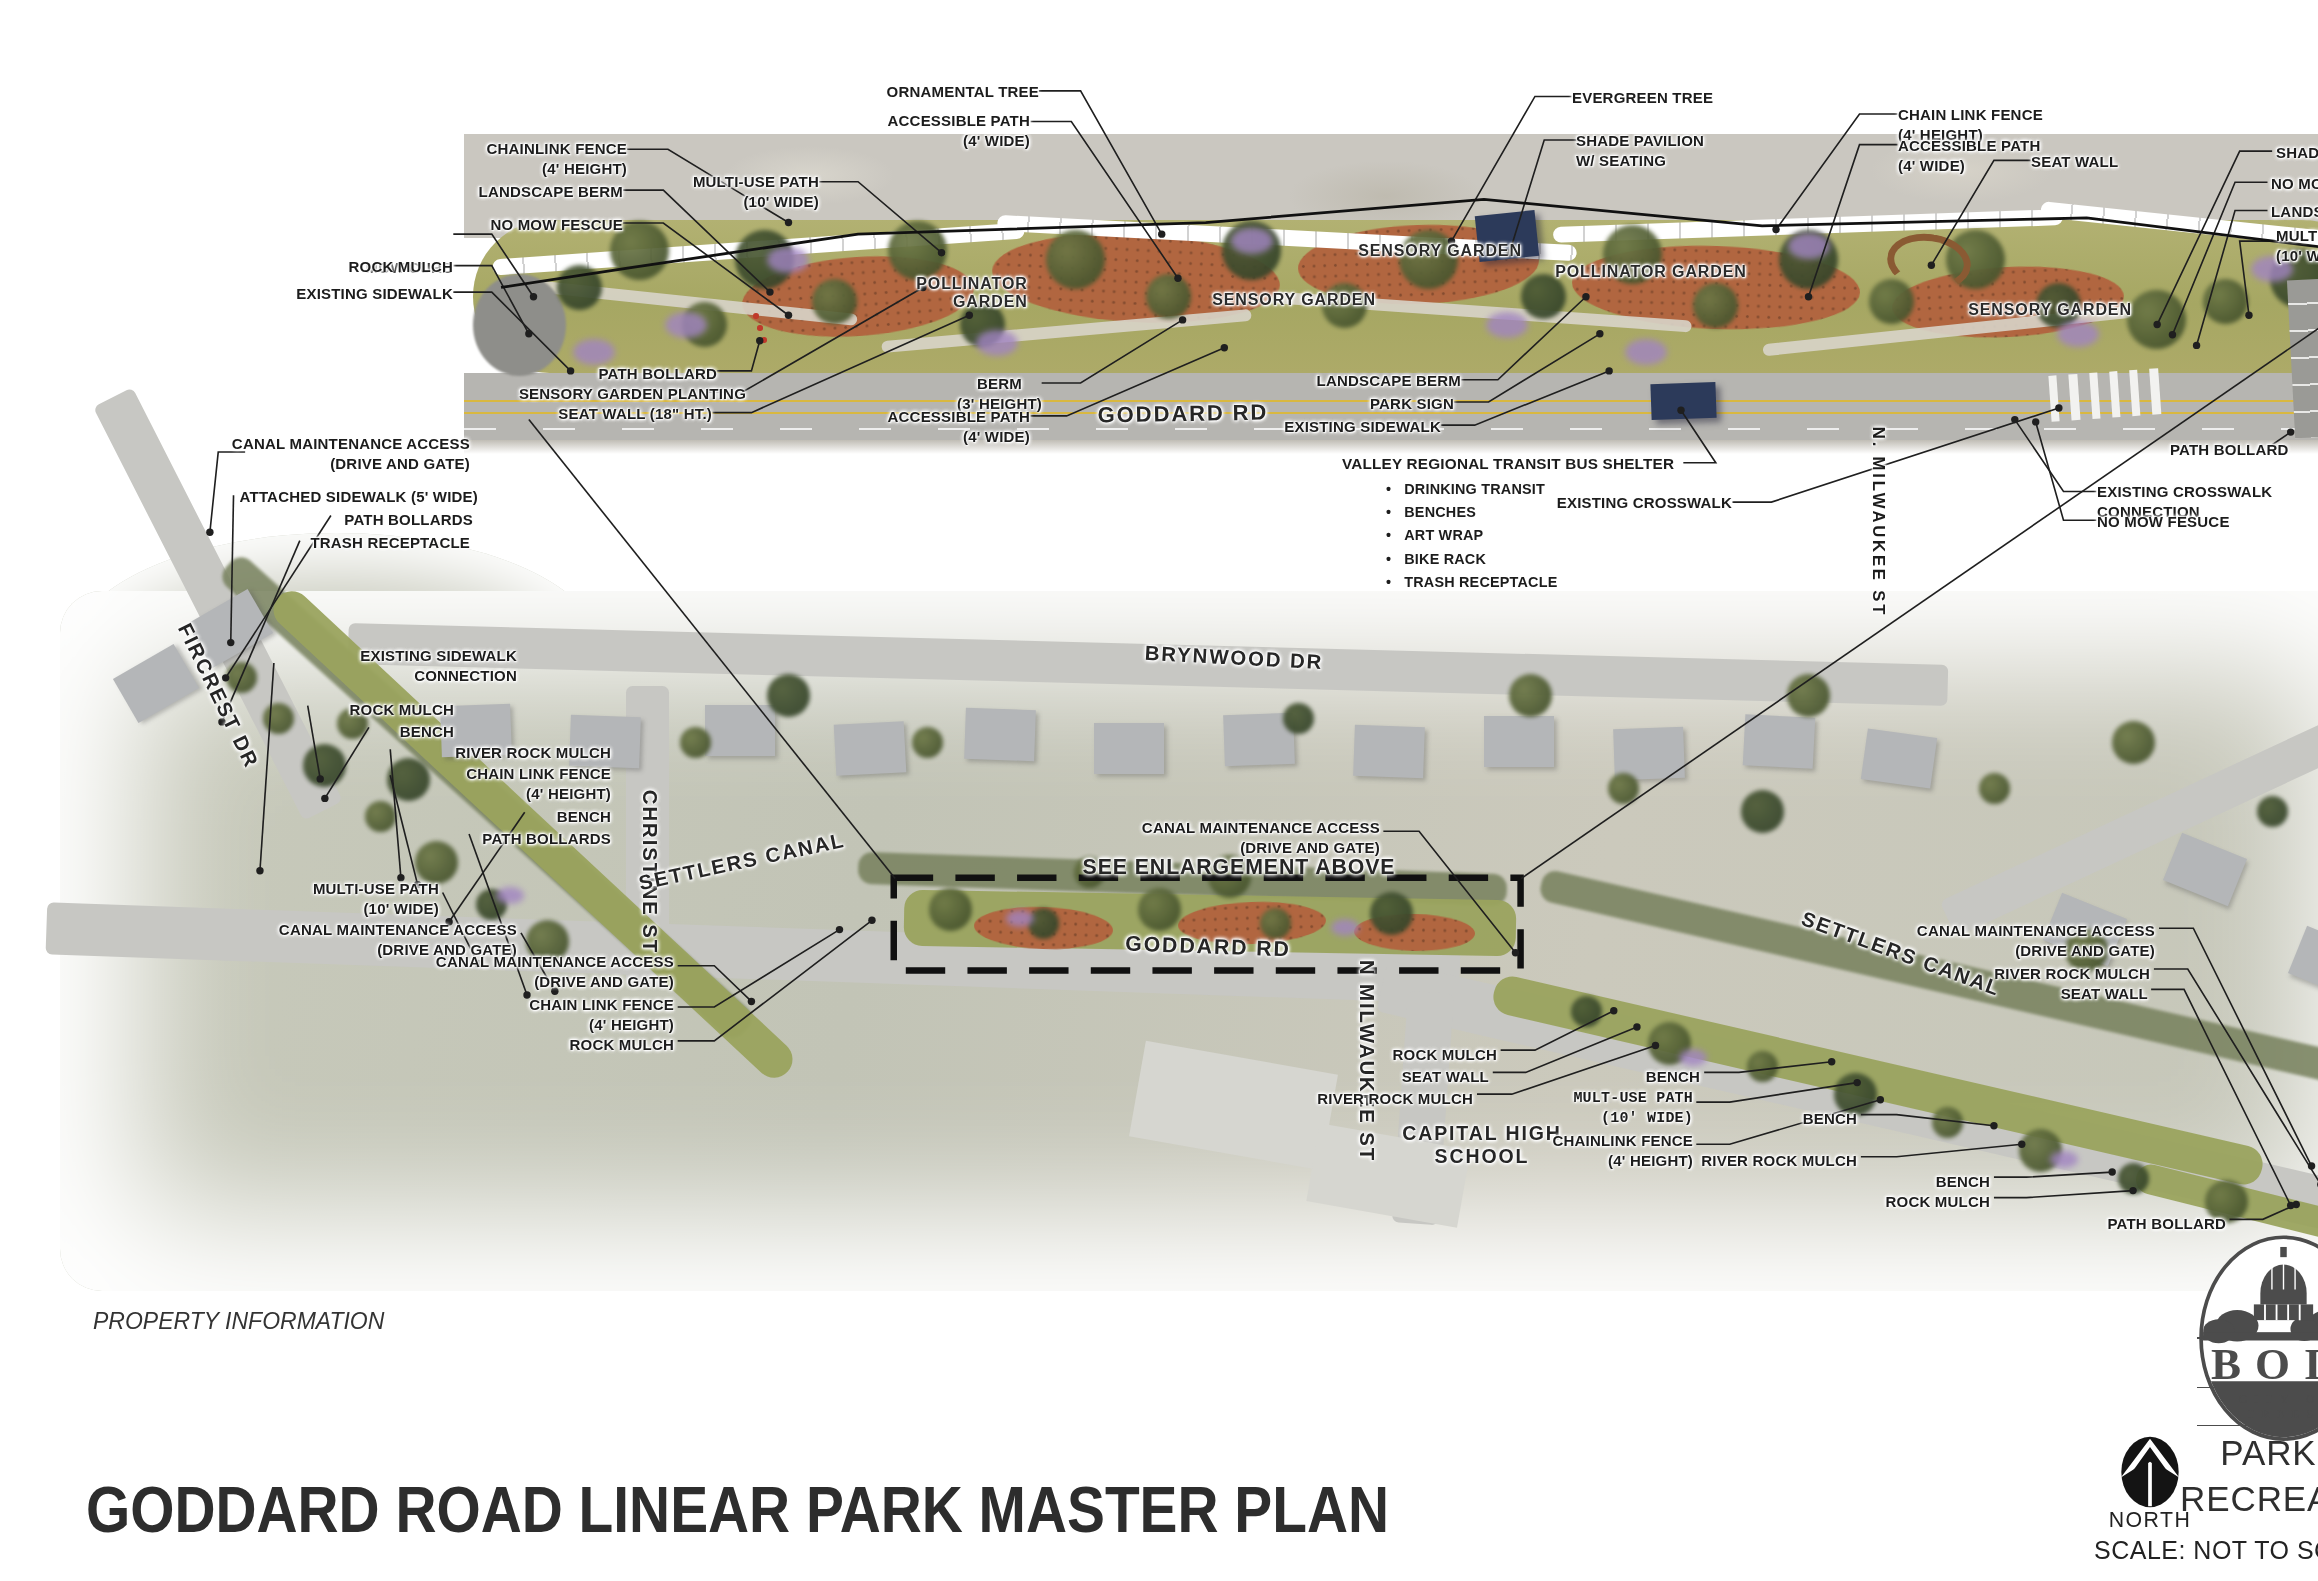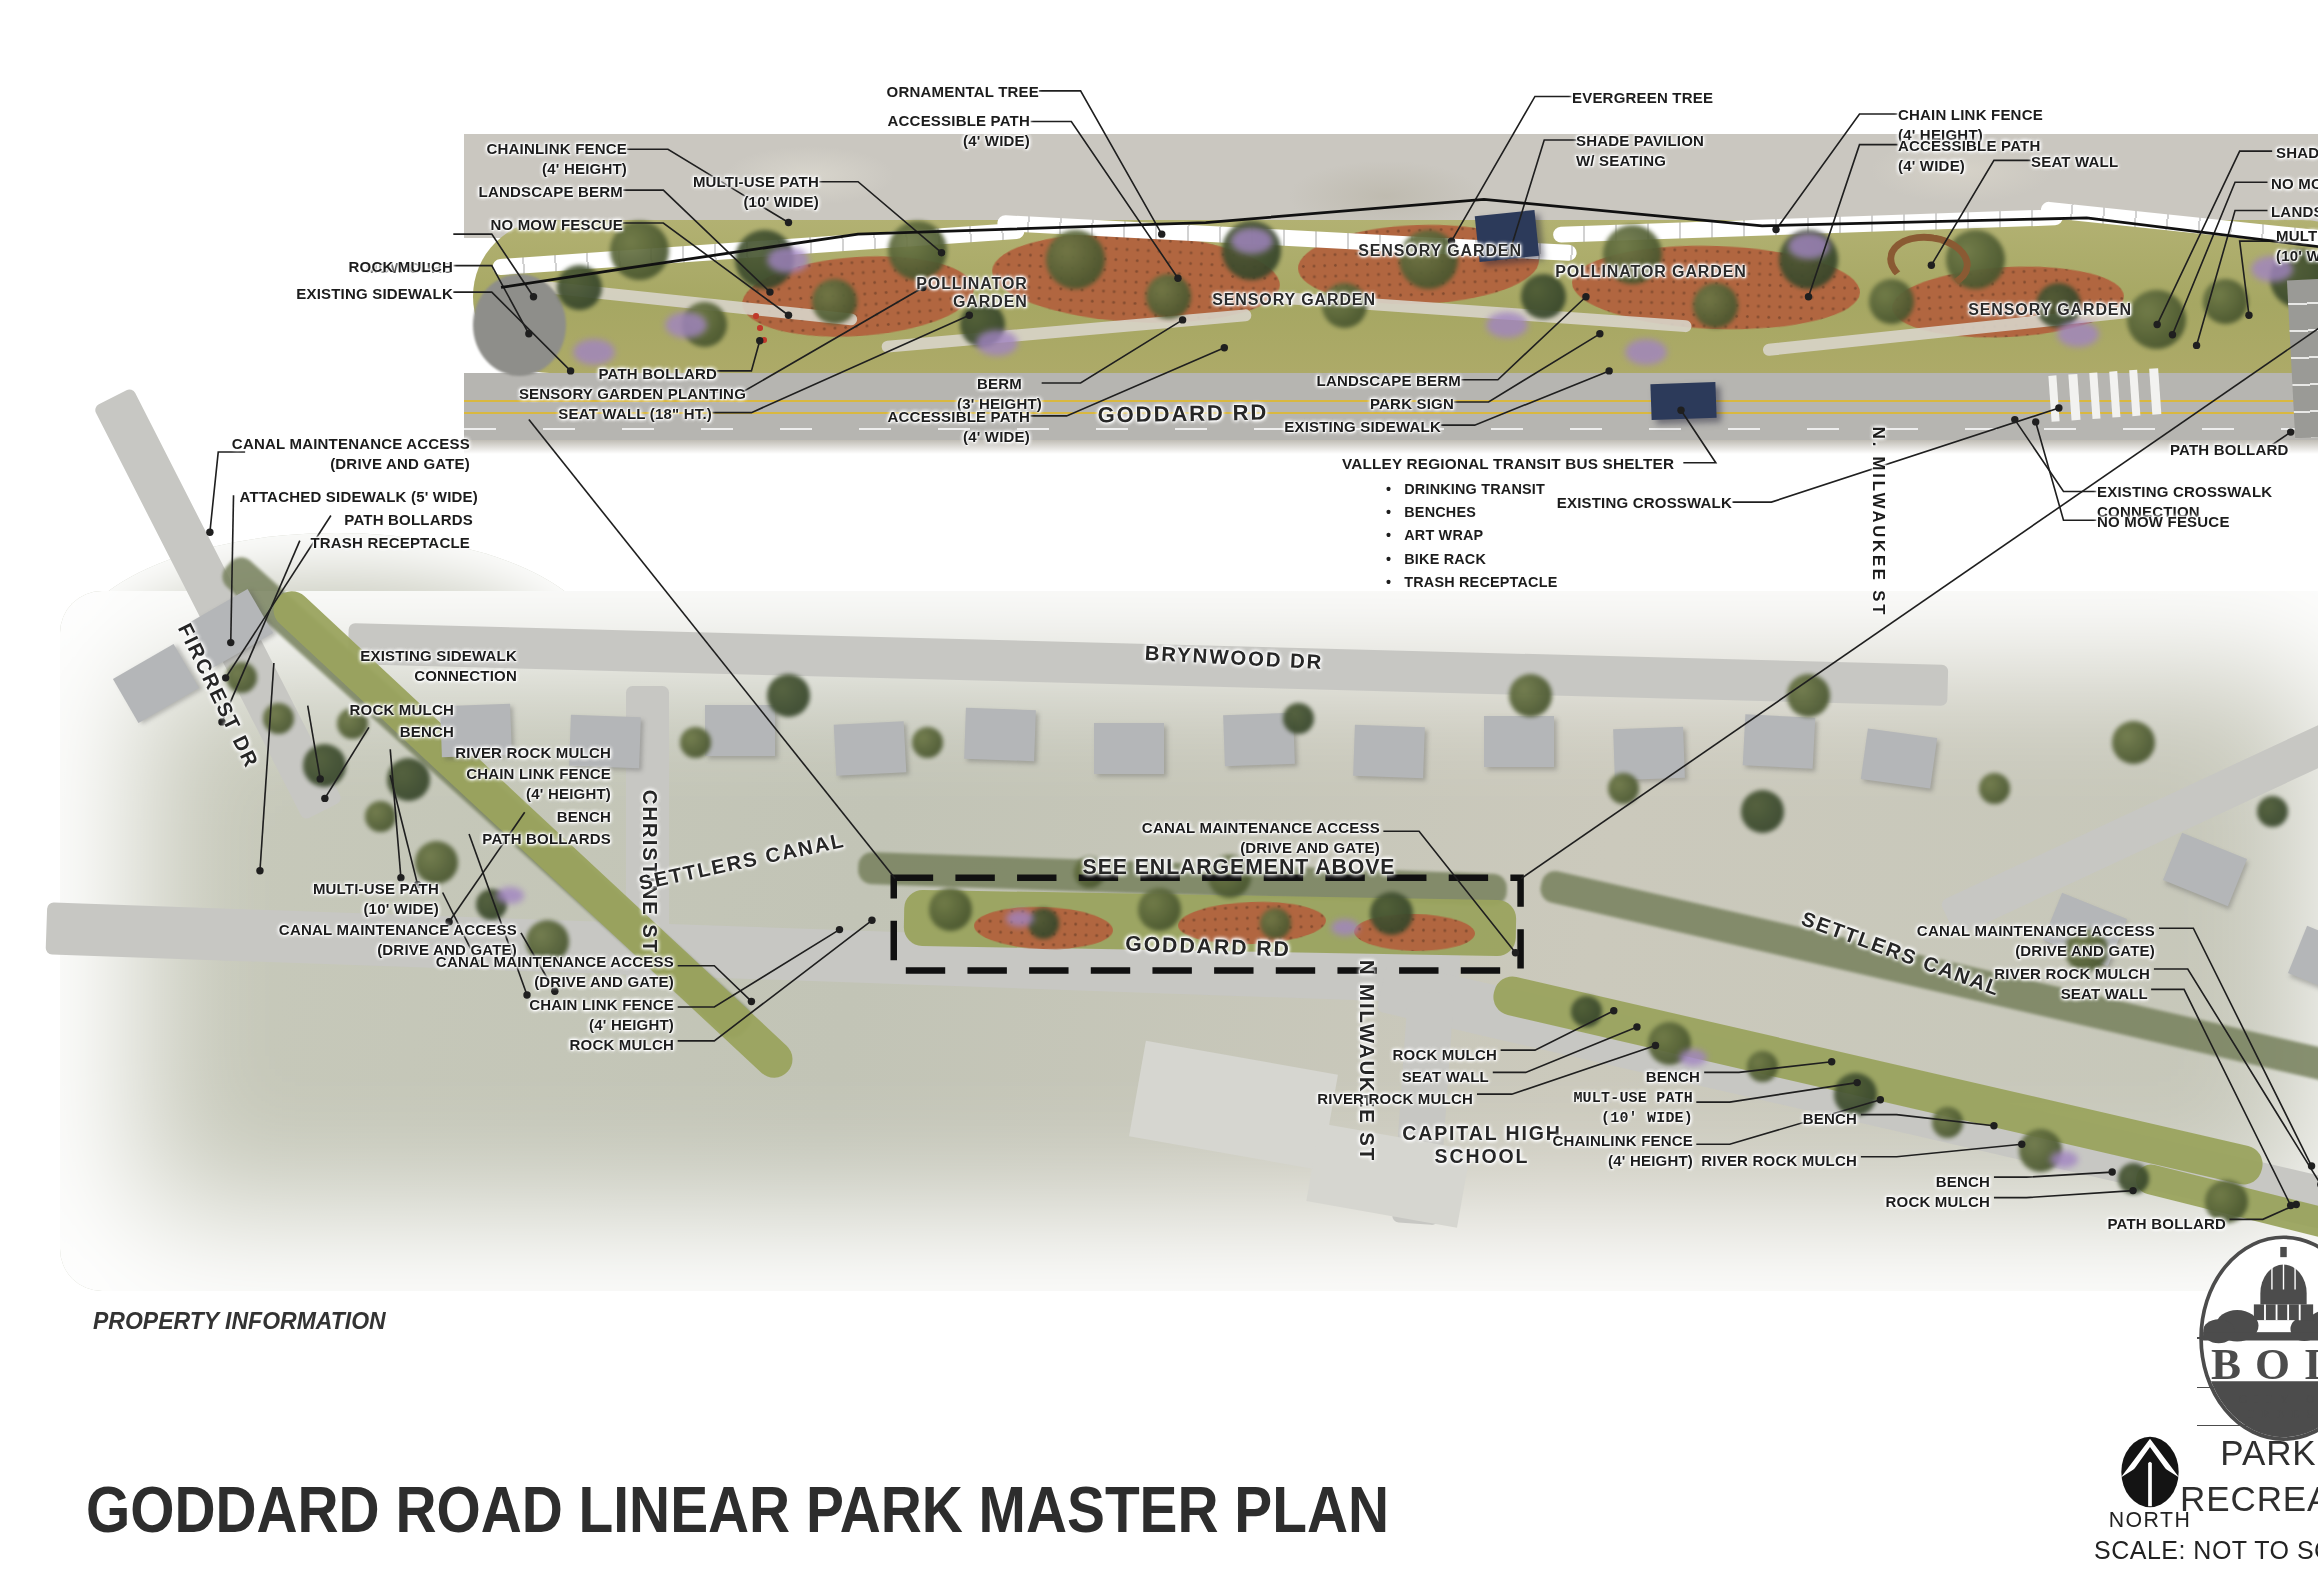--- a/index.html
+++ b/index.html
@@ -58,21 +58,21 @@
       background:repeating-linear-gradient(90deg,#fff 0 30px,#d2d2d2 30px 32px);}
   .gpath{position:absolute;height:12px;border-radius:6px;background:#d8d4c9;opacity:.9;}
   .navy{position:absolute;background:#2c3a5a;box-shadow:4.6px 4.6px 6.5px rgba(40,40,60,.5);}
   .dot-red{position:absolute;width:5.6px;height:5.6px;border-radius:50%;background:#c0392b;}
   .xwalk{position:absolute;display:flex;gap:12px;}
   .xwalk i{display:block;width:8.3px;height:46px;background:#f2f2f0;}
   .parklot{position:absolute;background:#9a9a96;
       background-image:repeating-linear-gradient(0deg,transparent 0 25px,#e8e8e6 25px 27px);}
   .halfdisc{position:absolute;background:#8e8e8a;border-radius:50%;filter:blur(0.9px);}
   
-  .prop-head{position:absolute;left:93px;top:1308px;font-size:23px;font-weight:700;font-style:italic;color:#333;}
+  .prop-head{position:absolute;left:93px;top:1308px;font-size:23px;font-weight:400;font-style:italic;color:#333;}
   .prop-lines{position:absolute;left:93px;top:1352px;font-size:22px;line-height:1.25;color:#454545;
       white-space:pre-line;letter-spacing:0.5px;}
   .sheet-title{position:absolute;left:86px;top:1472px;font-size:58px;font-weight:700;color:#2d2d2d;
       letter-spacing:0px;transform:scale(.98,1.12);transform-origin:left top;white-space:nowrap;}
   
   .boise-band{position:absolute;left:2197px;top:1337px;width:173px;text-align:center;
       border-top:2.3px solid #4c4c4c;padding-top:2.8px;}
   .boise-word{font-family:"Liberation Serif",serif;font-weight:700;font-size:45px;line-height:1.0;
       color:#4c4c4c;letter-spacing:14px;text-indent:14px;}
   .boise-tag{position:absolute;left:2197px;top:1387px;width:173px;text-align:center;

